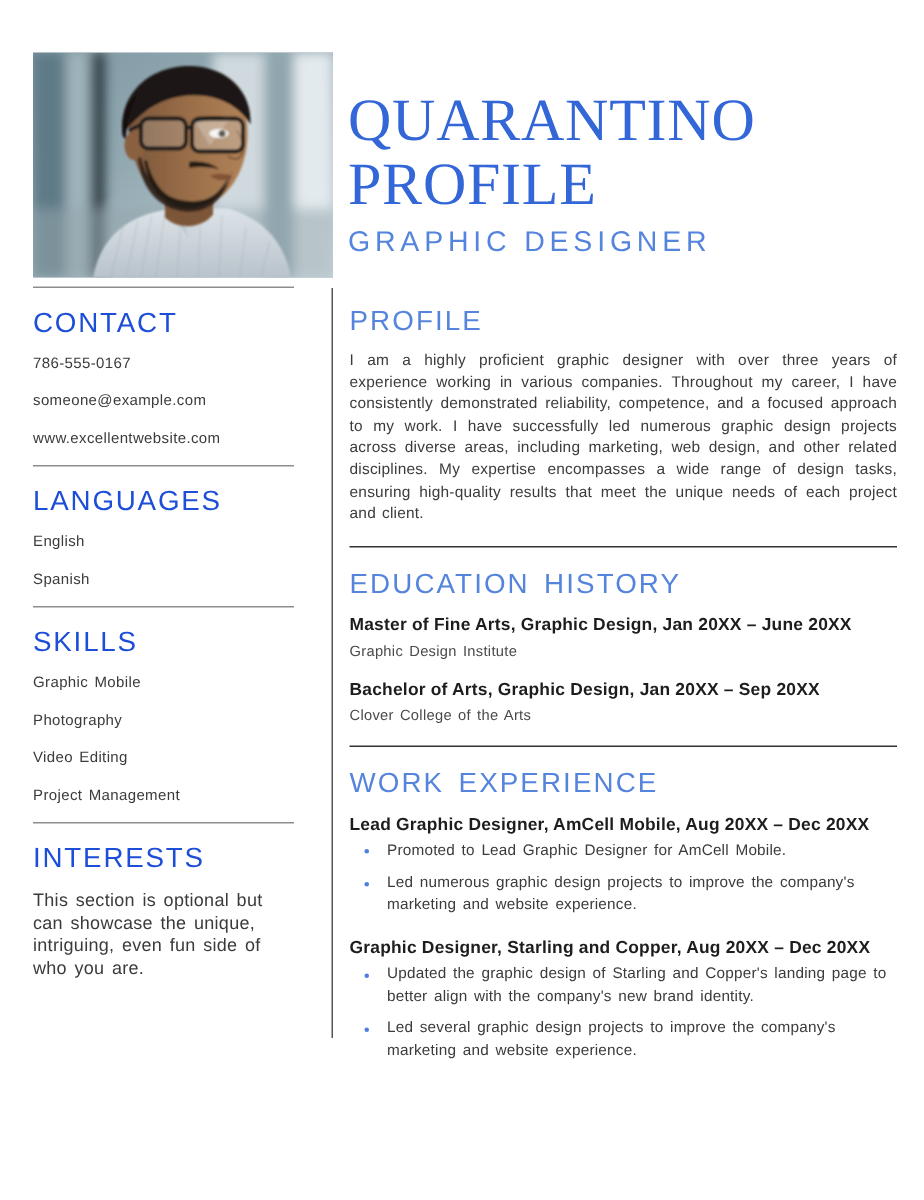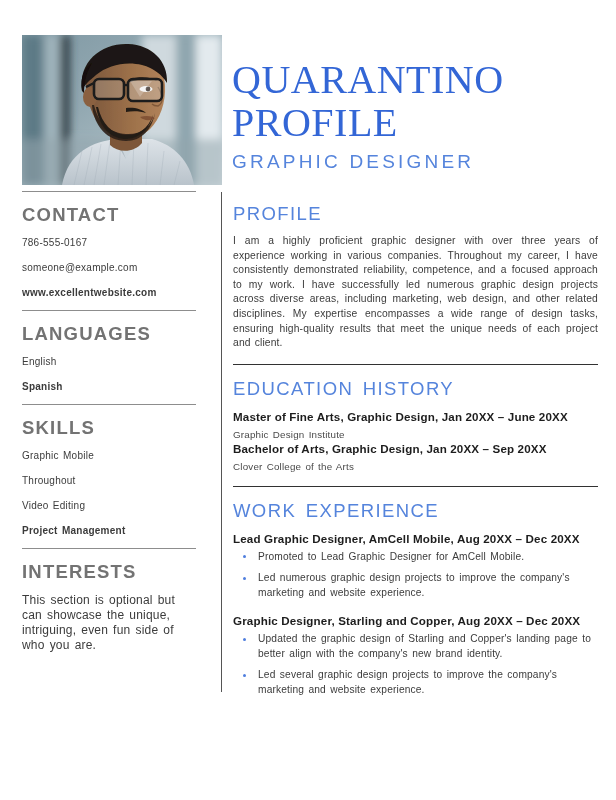--- a/index.html
+++ b/index.html
@@ -82,34 +82,34 @@
   .main {
     position: absolute;
     left: 233px; top: 203px;
     width: 365px;
   }
 
   
   .side-head {
     font-size: 18.5px;
     letter-spacing: 1.2px;
-    color: #737373;
-    font-weight: 700;
+    color: #1d4ed8;
+    font-weight: 400;
     margin: 0 0 11px 0;
     line-height: 20px;
   }
   .side-item {
     font-size: 10px;
     color: #3b3b3b;
     line-height: 13px;
     margin-bottom: 12px;
     letter-spacing: 0.25px;
     word-spacing: 1.2px;
   }
-  .side-item:last-child { margin-bottom: 0; font-weight: bold; }
+  .side-item:last-child { margin-bottom: 0; }
   .side-para {
     font-size: 12px;
     color: #3b3b3b;
     line-height: 15px;
     letter-spacing: 0.2px;
     word-spacing: 1.5px;
   }
   .side-rule {
     width: 174px;
     height: 0;
@@ -136,21 +136,21 @@
   }
   .profile-text {
     font-size: 10.3px;
     color: #3b3b3b;
     line-height: 14.6px;
     text-align: justify;
     letter-spacing: 0.15px;
     word-spacing: 1px;
     margin: 0;
   }
-  .entry { }
+  .entry { margin-bottom: 11px; }
   .entry:last-child { margin-bottom: 0; }
   .entry-title {
     font-size: 11.6px;
     font-weight: bold;
     color: #1d1d1d;
     line-height: 15px;
     letter-spacing: 0.15px;
     margin: 0 0 4px 0;
   }
   .entry-sub {
@@ -312,21 +312,21 @@
       <div class="side-head">LANGUAGES</div>
       <div class="side-item">English</div>
       <div class="side-item">Spanish</div>
     </div>
 
     <div class="side-rule"></div>
 
     <div class="side-sec">
       <div class="side-head">SKILLS</div>
       <div class="side-item">Graphic Mobile</div>
-      <div class="side-item">Throughout</div>
+      <div class="side-item">Photography</div>
       <div class="side-item">Video Editing</div>
       <div class="side-item">Project Management</div>
     </div>
 
     <div class="side-rule"></div>
 
     <div class="side-sec">
       <div class="side-head">INTERESTS</div>
       <div class="side-para">This section is optional but can showcase the unique, intriguing, even fun side of who you are.</div>
     </div>

